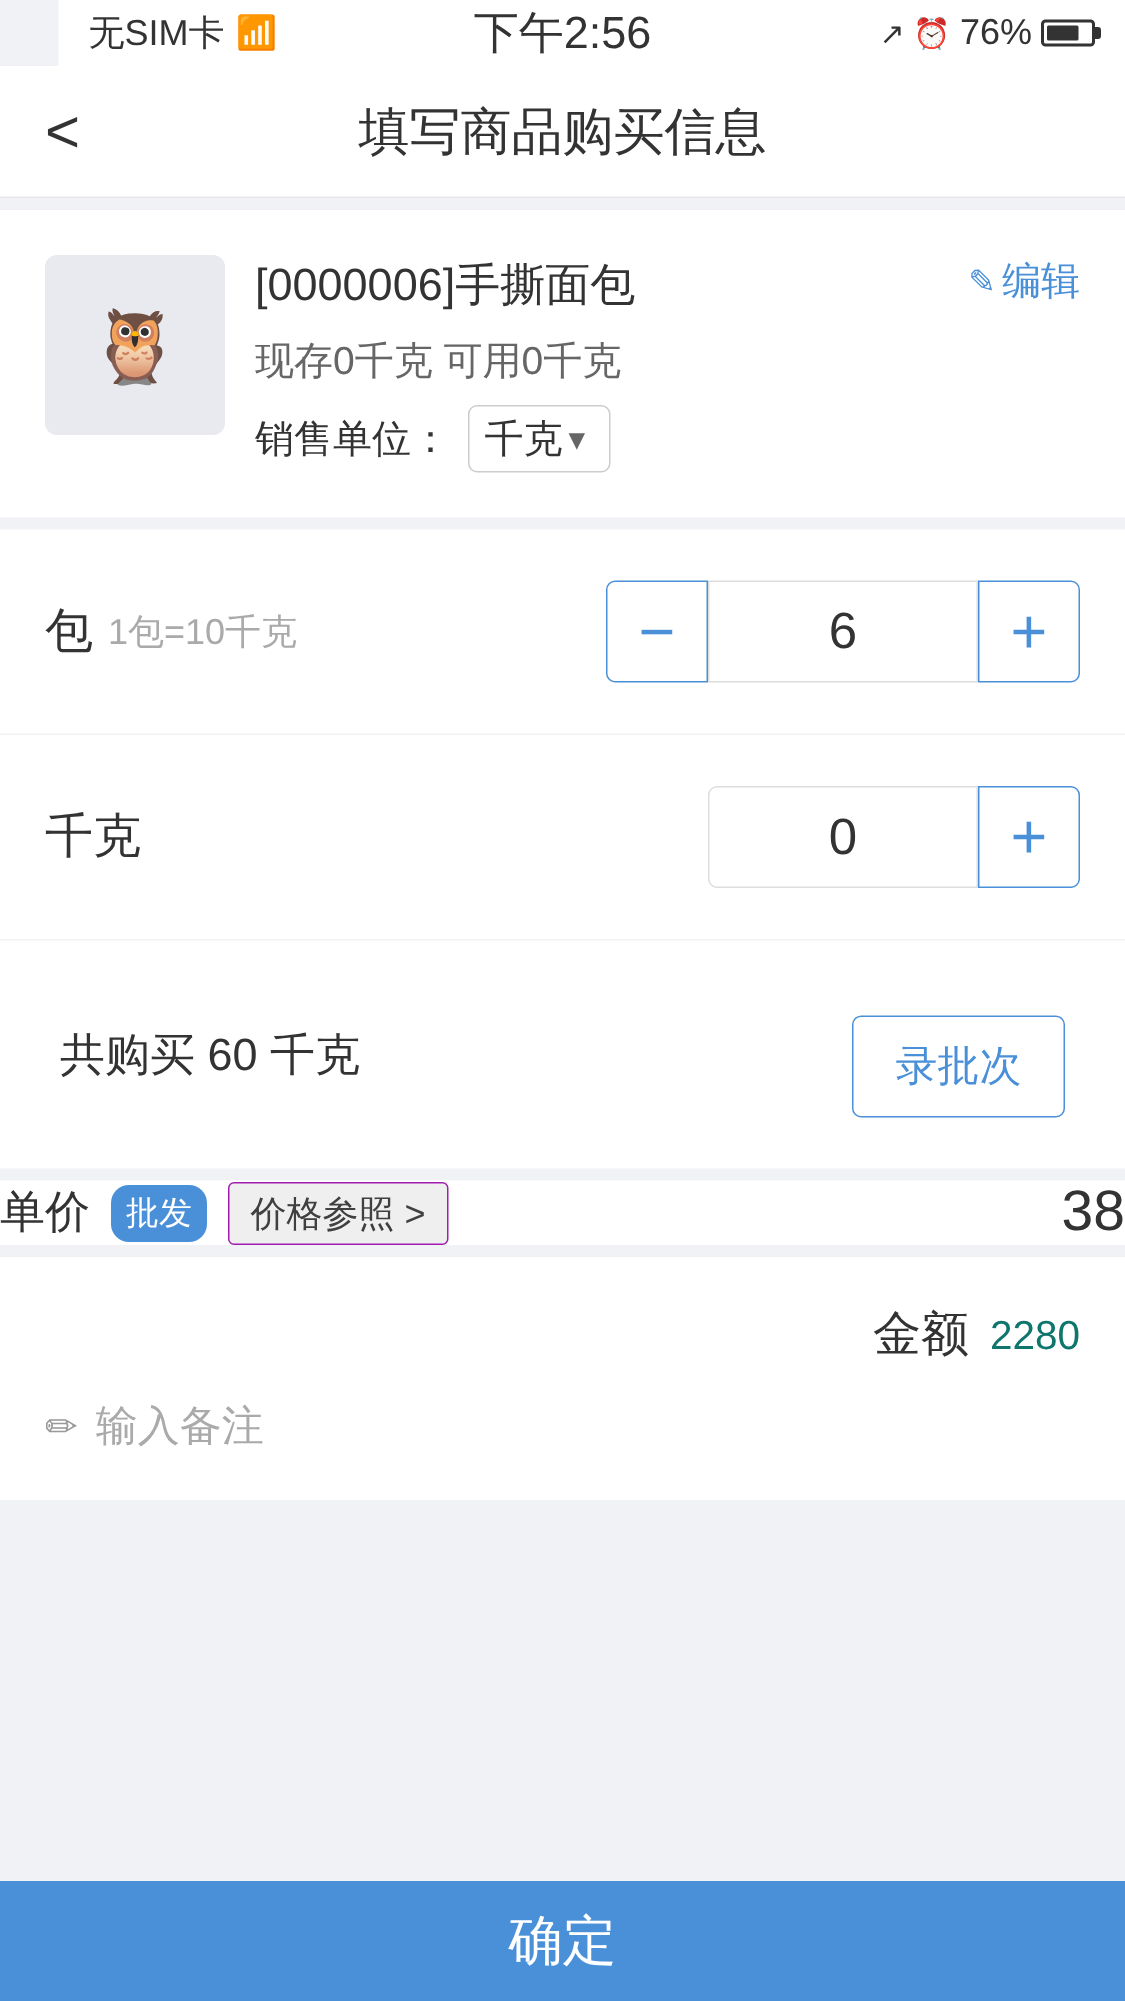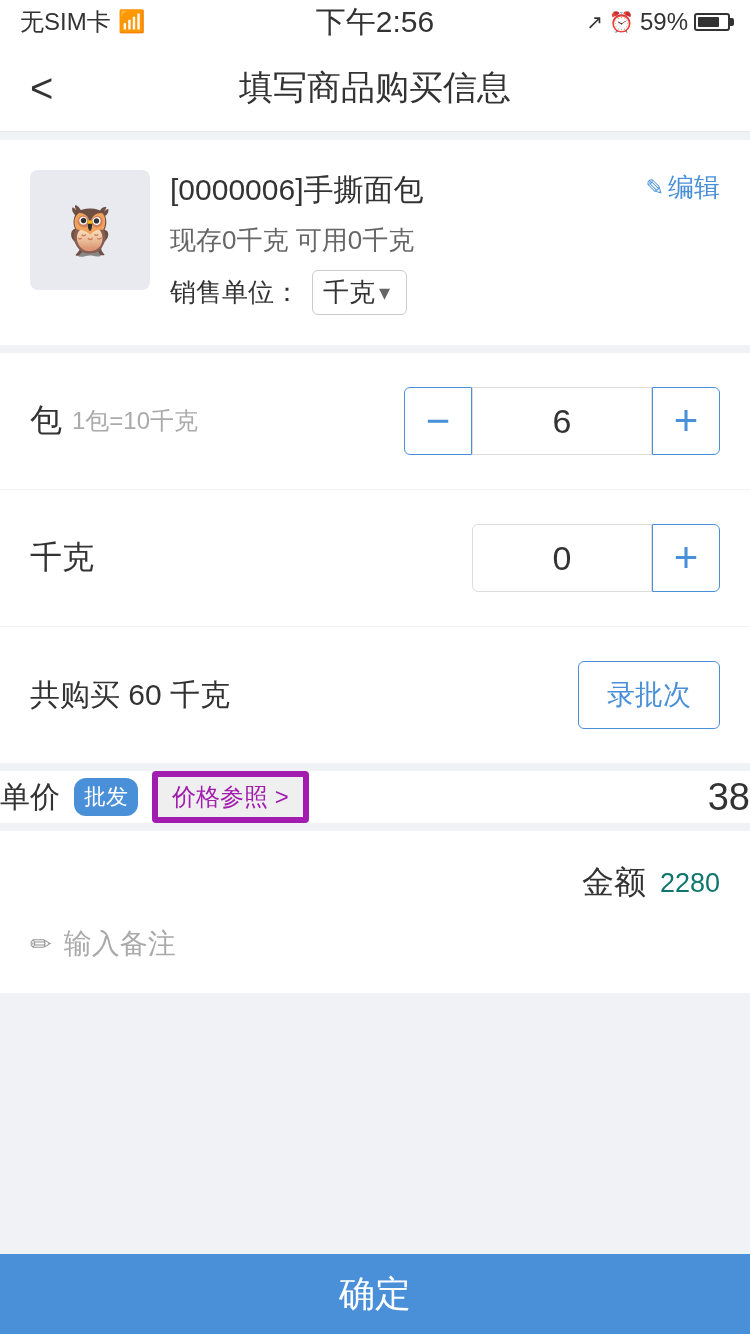--- a/index.html
+++ b/index.html
@@ -16,20 +16,21 @@
     
     .status-bar {
       background: #fff;
       height: 44px;
       display: flex;
       align-items: center;
       justify-content: space-between;
       padding: 0 20px;
       font-size: 24px;
       color: #333;
+      margin-left: 39px;
     }
     .status-left { display: flex; align-items: center; gap: 8px; }
     .status-center { font-size: 30px; font-weight: 500; position: absolute; left: 50%; transform: translateX(-50%); }
     .status-right { display: flex; align-items: center; gap: 6px; font-size: 24px; }
     .wifi-icon { font-size: 22px; }
     .battery-bar {
       width: 36px; height: 18px; border: 2px solid #333; border-radius: 3px; position: relative; display: flex; align-items: center; padding: 2px;
     }
     .battery-bar::after {
       content: ''; position: absolute; right: -6px; top: 50%; transform: translateY(-50%);
@@ -162,53 +163,54 @@
       border-radius: 0 6px 6px 0;
     }
     .qty-btn-left {
       border-radius: 6px 0 0 6px;
     }
 
     
     .total-row {
       display: flex;
       align-items: center;
-      padding: 34px 30px;
+      padding: 34px 40px;
     }
     .total-label { font-size: 30px; color: #333; }
     .record-btn {
       margin-left: auto;
       border: 1px solid #4a90d9;
       color: #4a90d9;
       border-radius: 6px;
       padding: 14px 28px;
       font-size: 28px;
       background: #fff;
       cursor: pointer;
+      margin-top: 16px;
     }
 
     
     .price-section {
       background: #fff;
       border-bottom: 8px solid #f0f2f5;
       display: flex;
       align-items: center;
       gap: 14px;
     }
     .price-label { font-size: 30px; color: #333; }
     .price-tag-batch {
       background: #4a90d9;
       color: #fff;
       border-radius: 12px;
       padding: 4px 10px;
       font-size: 22px;
     }
     .price-ref-btn {
-      border: 6px solid #a21caf;
-      color: #a21caf;
+      border: 1px solid #a21caf;
+      color: #404040;
       border-radius: 4px;
       padding: 4px 14px;
       font-size: 24px;
       display: flex;
       align-items: center;
       gap: 4px;
       cursor: pointer;
     }
     .price-value {
       margin-left: auto;
@@ -276,21 +278,21 @@
 
 <div class="status-bar">
   <div class="status-left">
     <span>无SIM卡</span>
     <span class="wifi-icon">📶</span>
   </div>
   <div class="status-center">下午2:56</div>
   <div class="status-right">
     <span style="font-size:20px;">↗</span>
     <span style="font-size:20px;">⏰</span>
-    <span>59%</span>
+    <span>76%</span>
     <div class="battery-bar">
       <div class="battery-fill"></div>
     </div>
   </div>
 </div>
 
 <div class="nav-bar">
   <span class="nav-back">&lt;</span>
   <span class="nav-title">填写商品购买信息</span>
 </div>

